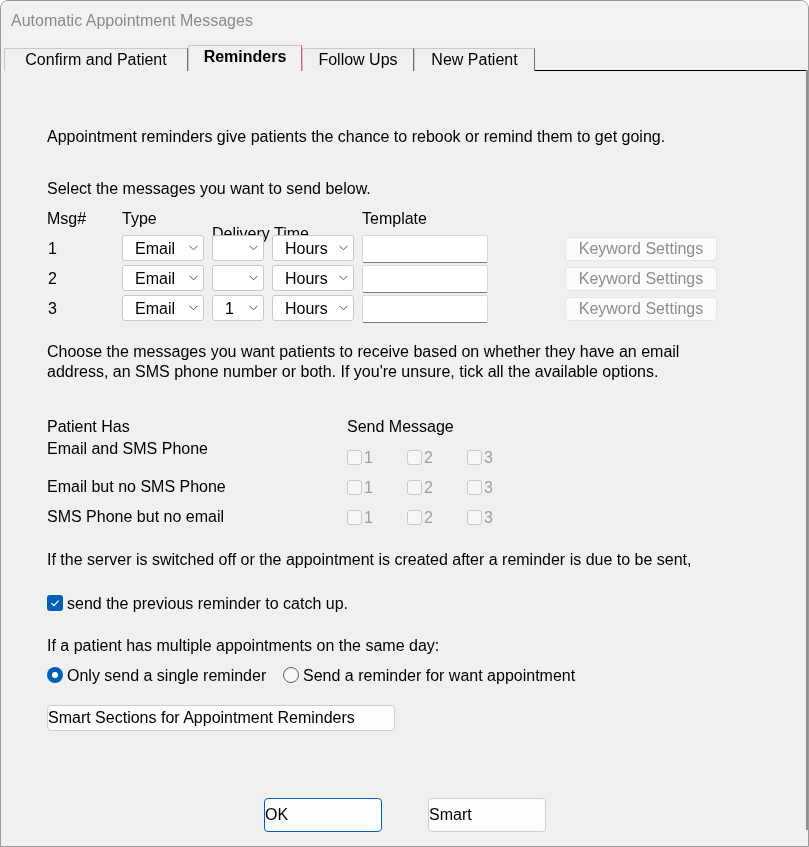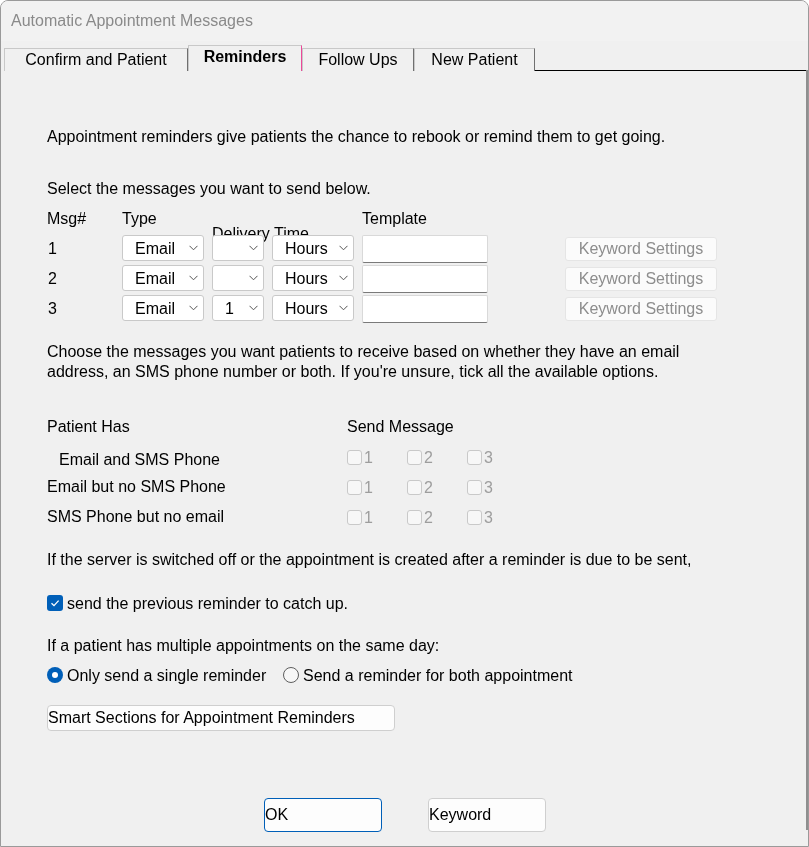--- a/index.html
+++ b/index.html
@@ -184,21 +184,21 @@
   </div>
   <div class="tinput" style="left:361px; top:294px; width:126px;"></div>
   <div class="kbtn" style="left:564px; top:296px;">Keyword Settings</div>
 
   <div class="text" style="left:46px; top:342px;">Choose the messages you want patients to receive based on whether they have an email</div>
   <div class="text" style="left:46px; top:362px;">address, an SMS phone number or both. If you're unsure, tick all the available options.</div>
 
   <div class="text" style="left:46px; top:417px;">Patient Has</div>
   <div class="text" style="left:346px; top:417px;">Send Message</div>
 
-  <div class="text" style="left:46px; top:450px;margin-left:12px;">Email and SMS Phone</div>
+  <div class="text" style="left:46px; top:439px;">Email and SMS Phone</div>
   <div class="dcb" style="left:346px; top:447px;"><span class="box"></span><span>1</span></div>
   <div class="dcb" style="left:406px; top:447px;"><span class="box"></span><span>2</span></div>
   <div class="dcb" style="left:466px; top:447px;"><span class="box"></span><span>3</span></div>
 
   <div class="text" style="left:46px; top:477px;">Email but no SMS Phone</div>
   <div class="dcb" style="left:346px; top:477px;"><span class="box"></span><span>1</span></div>
   <div class="dcb" style="left:406px; top:477px;"><span class="box"></span><span>2</span></div>
   <div class="dcb" style="left:466px; top:477px;"><span class="box"></span><span>3</span></div>
 
   <div class="text" style="left:46px; top:507px;">SMS Phone but no email</div>
@@ -212,19 +212,19 @@
     <svg width="16" height="16" viewBox="0 0 16 16">
         <path d="M4.5 8.2 L7 10.6 L11.6 5.6" fill="none" stroke="#fff" stroke-width="1.3"></path>
       </svg>
   </div>
   <div class="text" style="left:66px; top:594px;">send the previous reminder to catch up.</div>
 
   <div class="text" style="left:46px; top:636px;">If a patient has multiple appointments on the same day:</div>
   <div class="radio-on" style="left:46px; top:666px;"></div>
   <div class="text" style="left:66px; top:666px;">Only send a single reminder</div>
   <div class="radio-off" style="left:282px; top:666px;"></div>
-  <div class="text" style="left:302px; top:666px;">Send a reminder for both appointment</div>
+  <div class="text" style="left:302px; top:666px;">Send a reminder for want appointment</div>
 
   <div class="btn" style="left:46px; top:704px; width:348px; height:26px; line-height:24px;">Smart Sections for Appointment Reminders</div>
 
   <div class="btn default" style="left:263px; top:797px; width:118px; height:34px; line-height:32px;">OK</div>
-  <div class="btn" style="left:427px; top:797px; width:118px; height:34px; line-height:32px;">Keyword</div>
+  <div class="btn" style="left:427px; top:797px; width:118px; height:34px; line-height:32px;">Smart</div>
 </div>
 
 </body></html>

